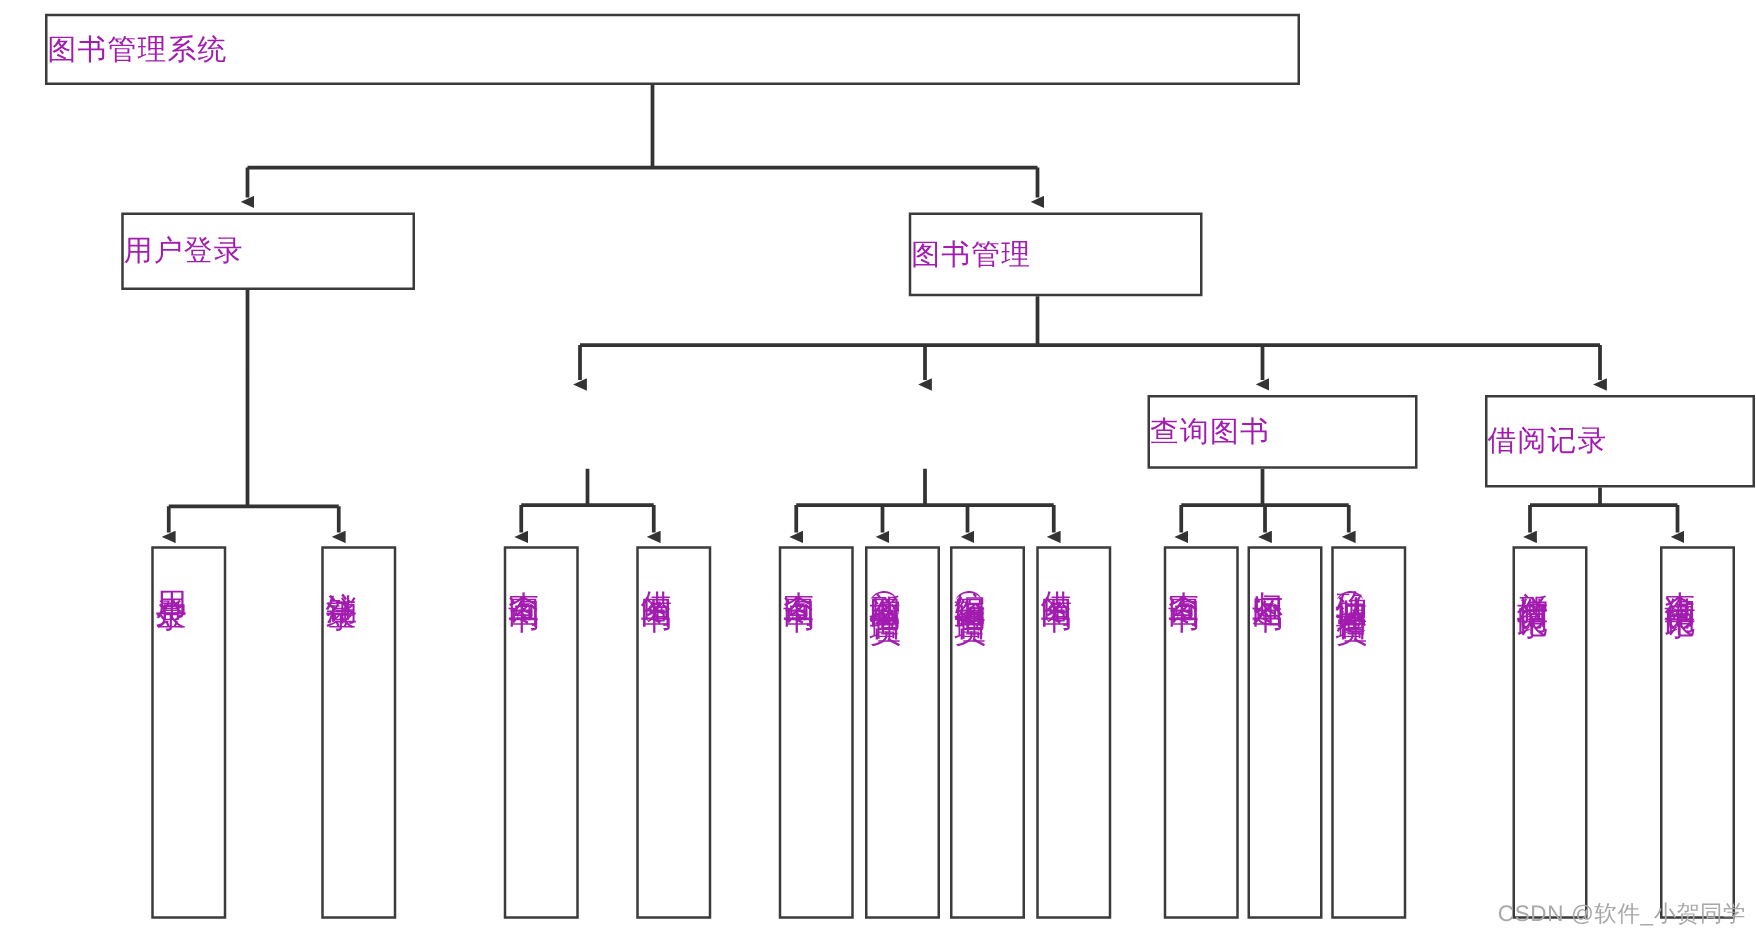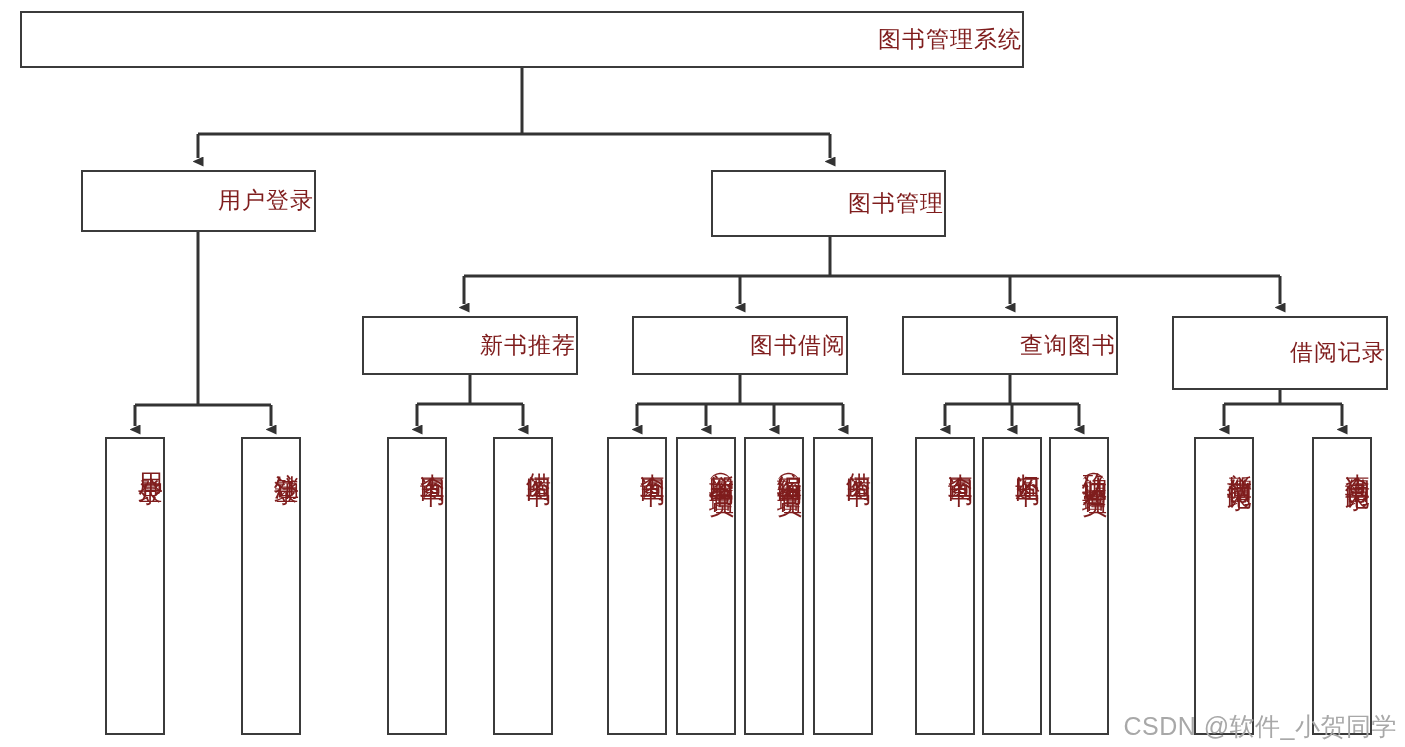--- a/index.html
+++ b/index.html
@@ -24,23 +24,24 @@
     width: 1405px;
     height: 747px;
   }
   .node {
     position: absolute;
     box-sizing: border-box;
     background: #ffffff;
     border: 2px solid #3b3b3b;
     display: flex;
     align-items: center;
-    justify-content: flex-end;
-    color: #7f1d1d;
+    justify-content: flex-start;
+    color: #a21caf;
     z-index: 2;
+    margin-left: 16px;
   }
   .node .label {
     display: block;
     text-align: center;
     line-height: 1.12;
     white-space: nowrap;
   }
   .node.horiz .label {
     font-size: 23px;
     letter-spacing: 1px;
@@ -58,21 +59,21 @@
     text-orientation: upright;
     font-size: 25px;
     line-height: 1.02;
     letter-spacing: 3px;
     white-space: nowrap;
   }
   .watermark {
     position: absolute;
     right: 8px;
     bottom: 4px;
-    font-size: 25px;
+    font-size: 18px;
     color: #a8a8a8;
     letter-spacing: 0.5px;
     z-index: 3;
     white-space: nowrap;
     pointer-events: none;
   }
 </style>
 </head>
 <body>
 
@@ -133,26 +134,20 @@
     <span class="label">图书管理系统</span>
   </div>
 
   <div class="node horiz" style="left:81px; top:170px; width:235px; height:62px;">
     <span class="label">用户登录</span>
   </div>
   <div class="node horiz" style="left:711px; top:170px; width:235px; height:67px;">
     <span class="label">图书管理</span>
   </div>
 
-  <div class="node horiz" style="left:362px; top:316px; width:216px; height:59px;">
-    <span class="label">新书推荐</span>
-  </div>
-  <div class="node horiz" style="left:632px; top:316px; width:216px; height:59px;">
-    <span class="label">图书借阅</span>
-  </div>
   <div class="node horiz" style="left:902px; top:316px; width:216px; height:59px;">
     <span class="label">查询图书</span>
   </div>
   <div class="node horiz" style="left:1172px; top:316px; width:216px; height:74px;">
     <span class="label">借阅记录</span>
   </div>
 
   <div class="node vert" style="left:105px; top:437px; width:60px; height:298px;">
     <span class="label">用户登录</span>
   </div>

